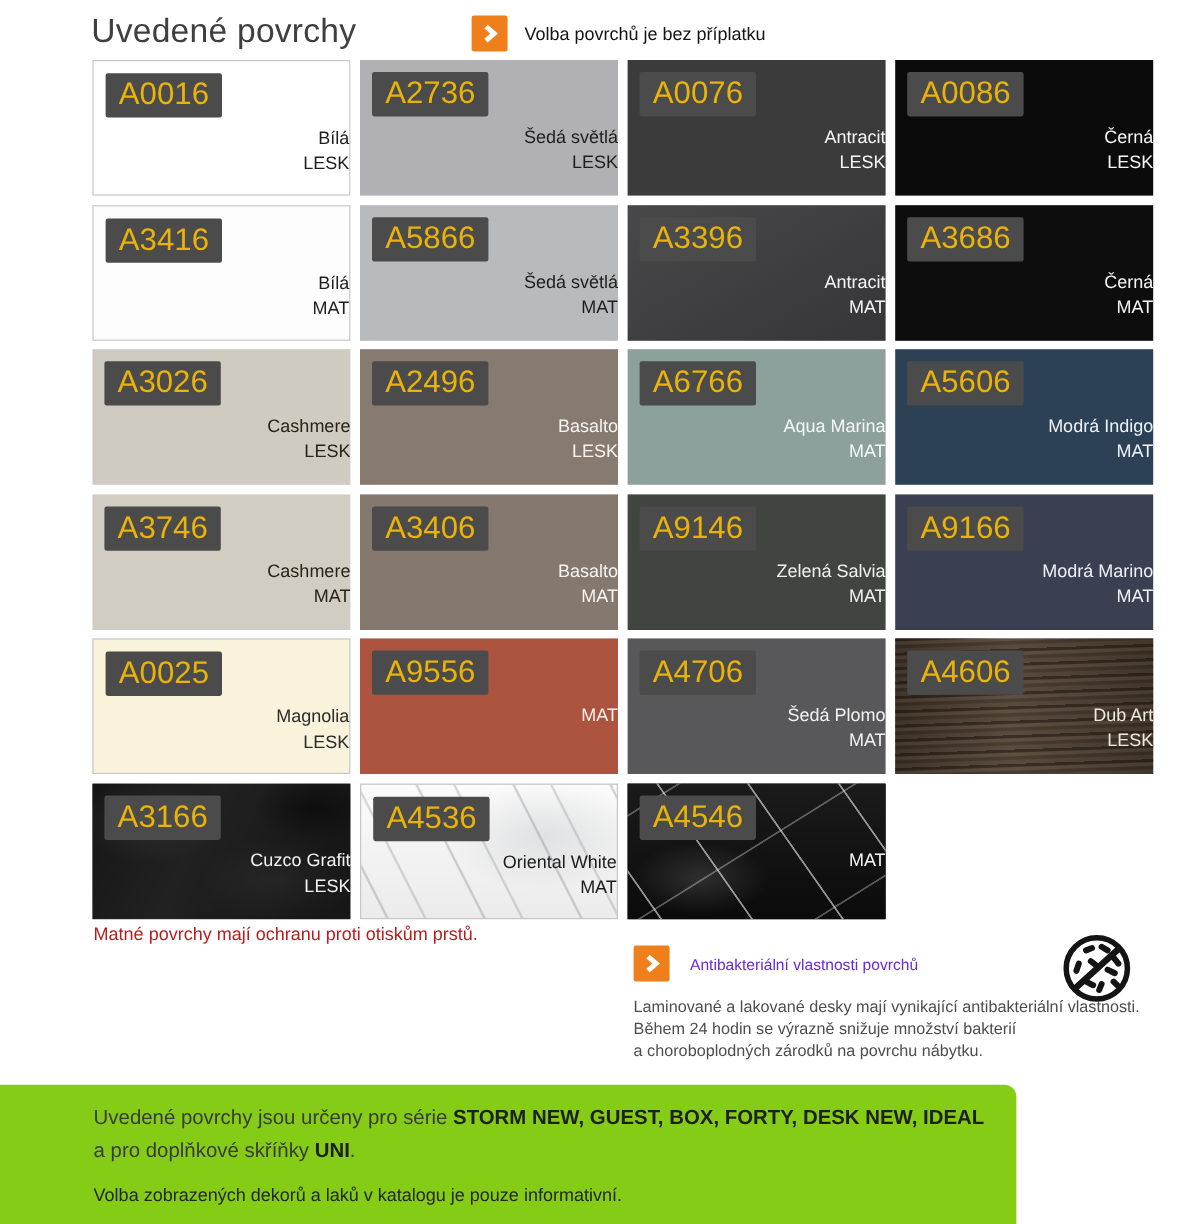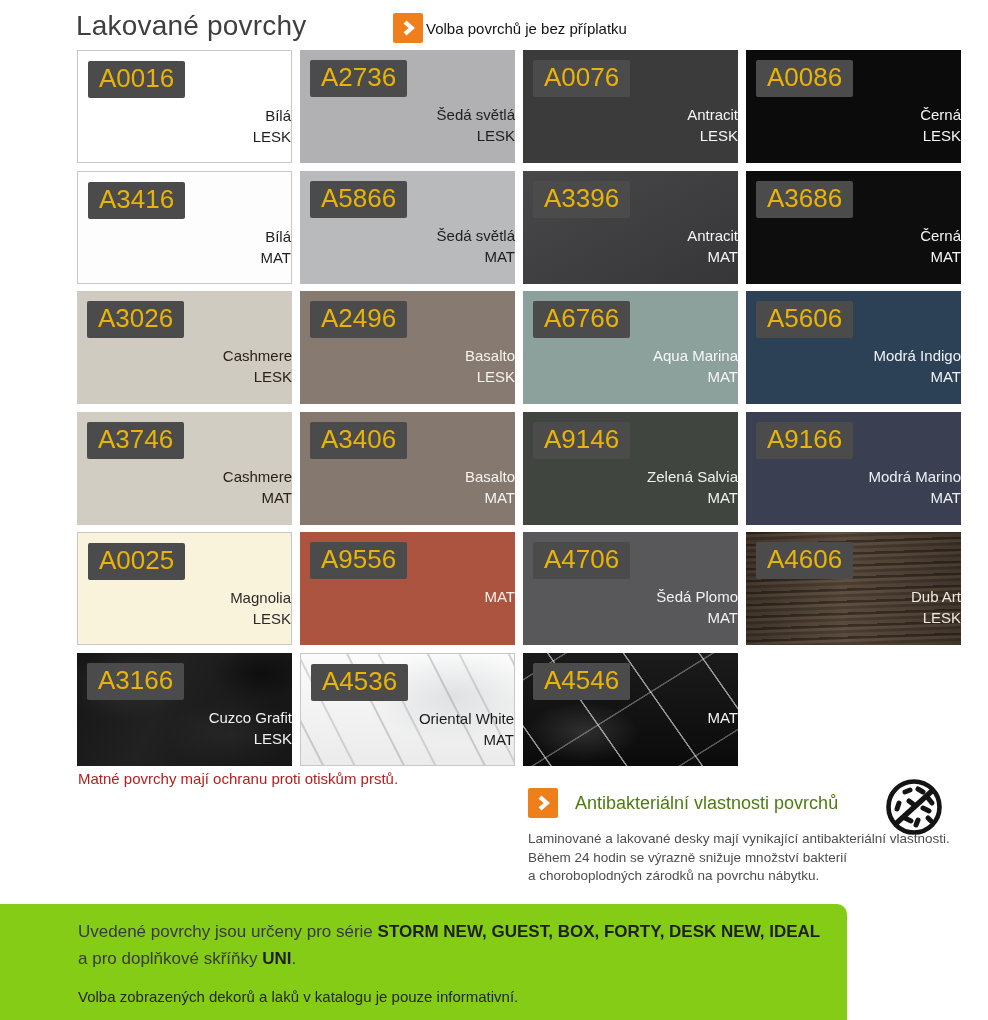--- a/index.html
+++ b/index.html
@@ -8,21 +8,21 @@
 
   .page-title{position:absolute;left:76px;top:10px;font-size:28px;font-weight:300;
               color:#3f3f3f;letter-spacing:.2px;}
 
   
   .arrow-box{width:30px;height:30px;background:#ee7f1a;border-radius:2px;
              display:flex;align-items:center;justify-content:center;flex:0 0 auto;}
   .arrow-box svg{display:block;}
 
   .top-note{position:absolute;left:393px;top:13px;display:flex;align-items:center;}
-  .top-note .note-label{margin-left:3px;font-size:15px;color:#141414;}
+  .top-note .note-label{margin-left:14px;font-size:15px;color:#141414;}
 
   
   .grid{position:absolute;left:77px;top:50px;display:grid;
         grid-template-columns:repeat(4,215px);grid-auto-rows:113px;gap:7.5px 8px;}
   .swatch{position:relative;box-sizing:border-box;}
   .swatch.bordered{border:1px solid #c7c7c7;}
   .swatch .code{position:absolute;left:10px;top:10px;background:#4b4b4b;color:#eab308;
                 font-size:26px;line-height:1.2;padding:2px 11px 4px;border-radius:2px;}
   .swatch .labelblock{position:absolute;left:0;right:0;top:54px;text-align:right;
                       font-size:15px;line-height:21px;}
@@ -47,35 +47,35 @@
       transparent 24px 62px),
     repeating-linear-gradient(-32deg, transparent 0 30px, rgba(255,255,255,.3) 30.5px 31.5px,
       transparent 32px 78px),
     radial-gradient(ellipse 95px 50px at 28% 70%, rgba(255,255,255,.13), transparent 60%),
     linear-gradient(180deg,#1b1b1b,#0b0b0b);}
 
   .matte-note{position:absolute;left:78px;top:770px;font-size:15px;color:#b91c1c;}
 
   .antibact{position:absolute;left:528px;top:788px;width:440px;}
   .antibact .head-row{display:flex;align-items:center;}
-  .antibact .head-row .ab-heading{margin-left:17px;font-size:18px;color:#4d7c0f;}
+  .antibact .head-row .ab-heading{margin-left:17px;font-size:13px;color:#6d28d9;}
   .antibact .ab-par{margin-top:12px;font-size:13.5px;line-height:18.5px;color:#4d4d4d;}
 
   .nobact{position:absolute;left:884px;top:777px;width:60px;height:60px;}
 
   .footer-band{position:absolute;left:0;top:904px;width:847px;height:136px;
                background:#84cc16;border-top-right-radius:10px;}
   .footer-band .ft-text{padding:14px 0 0 78px;font-size:17px;line-height:27px;color:#3a3a3a;}
   .footer-band b{color:#1f1f1f;font-weight:700;}
   .footer-band .ft-disclaimer{padding:16px 0 0 78px;font-size:15px;color:#262626;}
 </style>
 </head>
 <body>
 
-<div class="page-title">Lakované povrchy</div>
+<div class="page-title">Uvedené povrchy</div>
 
 <div class="top-note">
   <span class="arrow-box">
     <svg width="18" height="18" viewBox="0 0 24 24">
       <path d="M8 4.2 L17 12 L8 19.8" fill="none" stroke="#ffffff" stroke-width="5.6"></path>
     </svg>
   </span>
   <span class="note-label">Volba povrchů je bez příplatku</span>
 </div>
 

